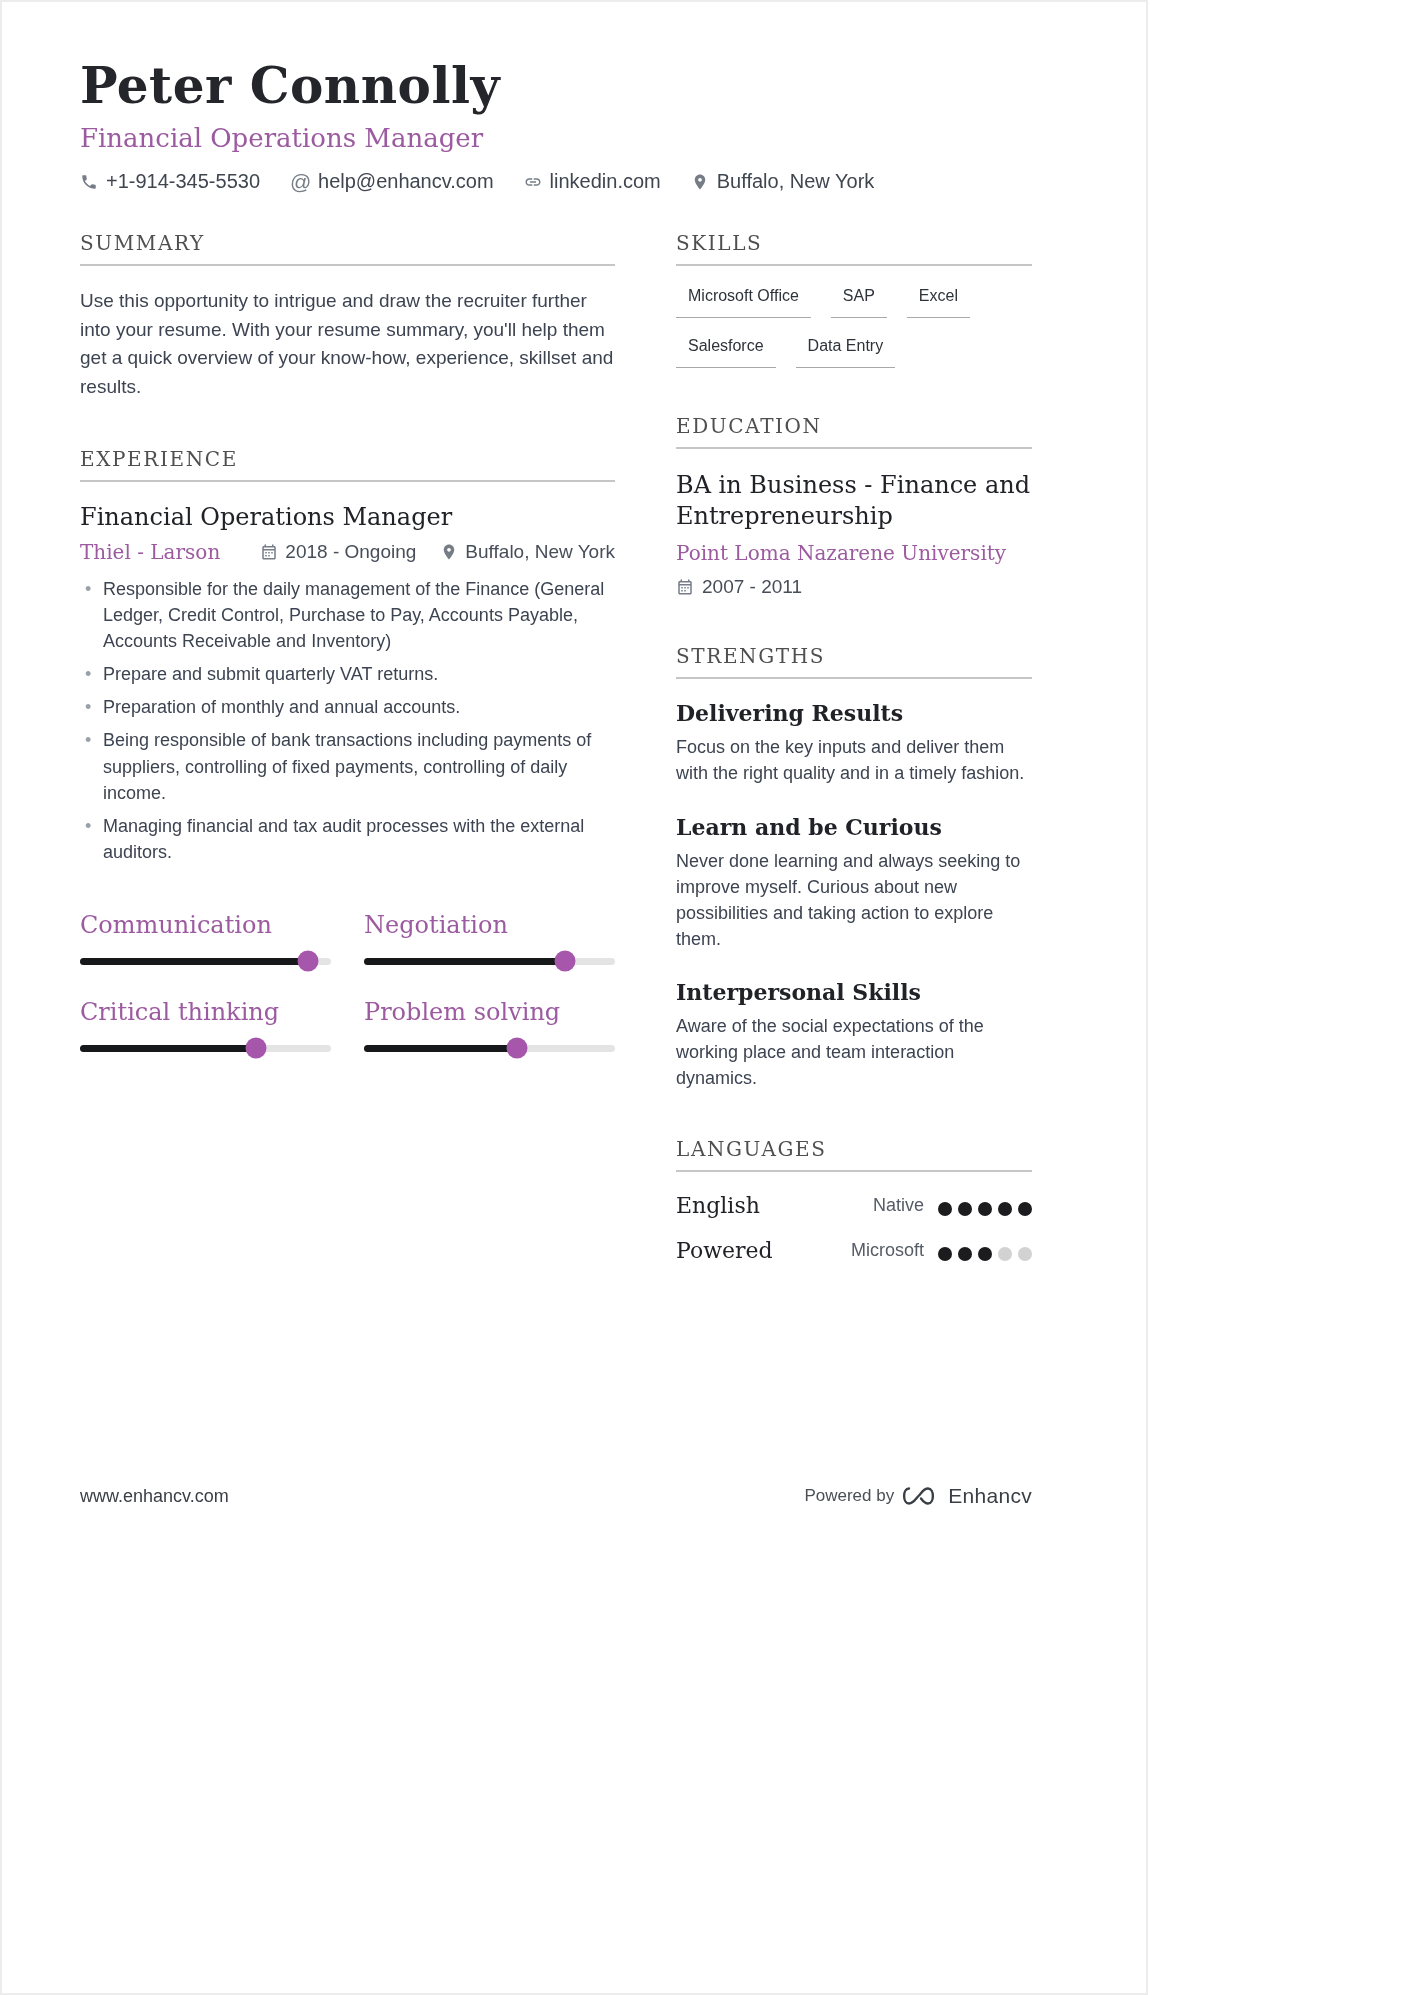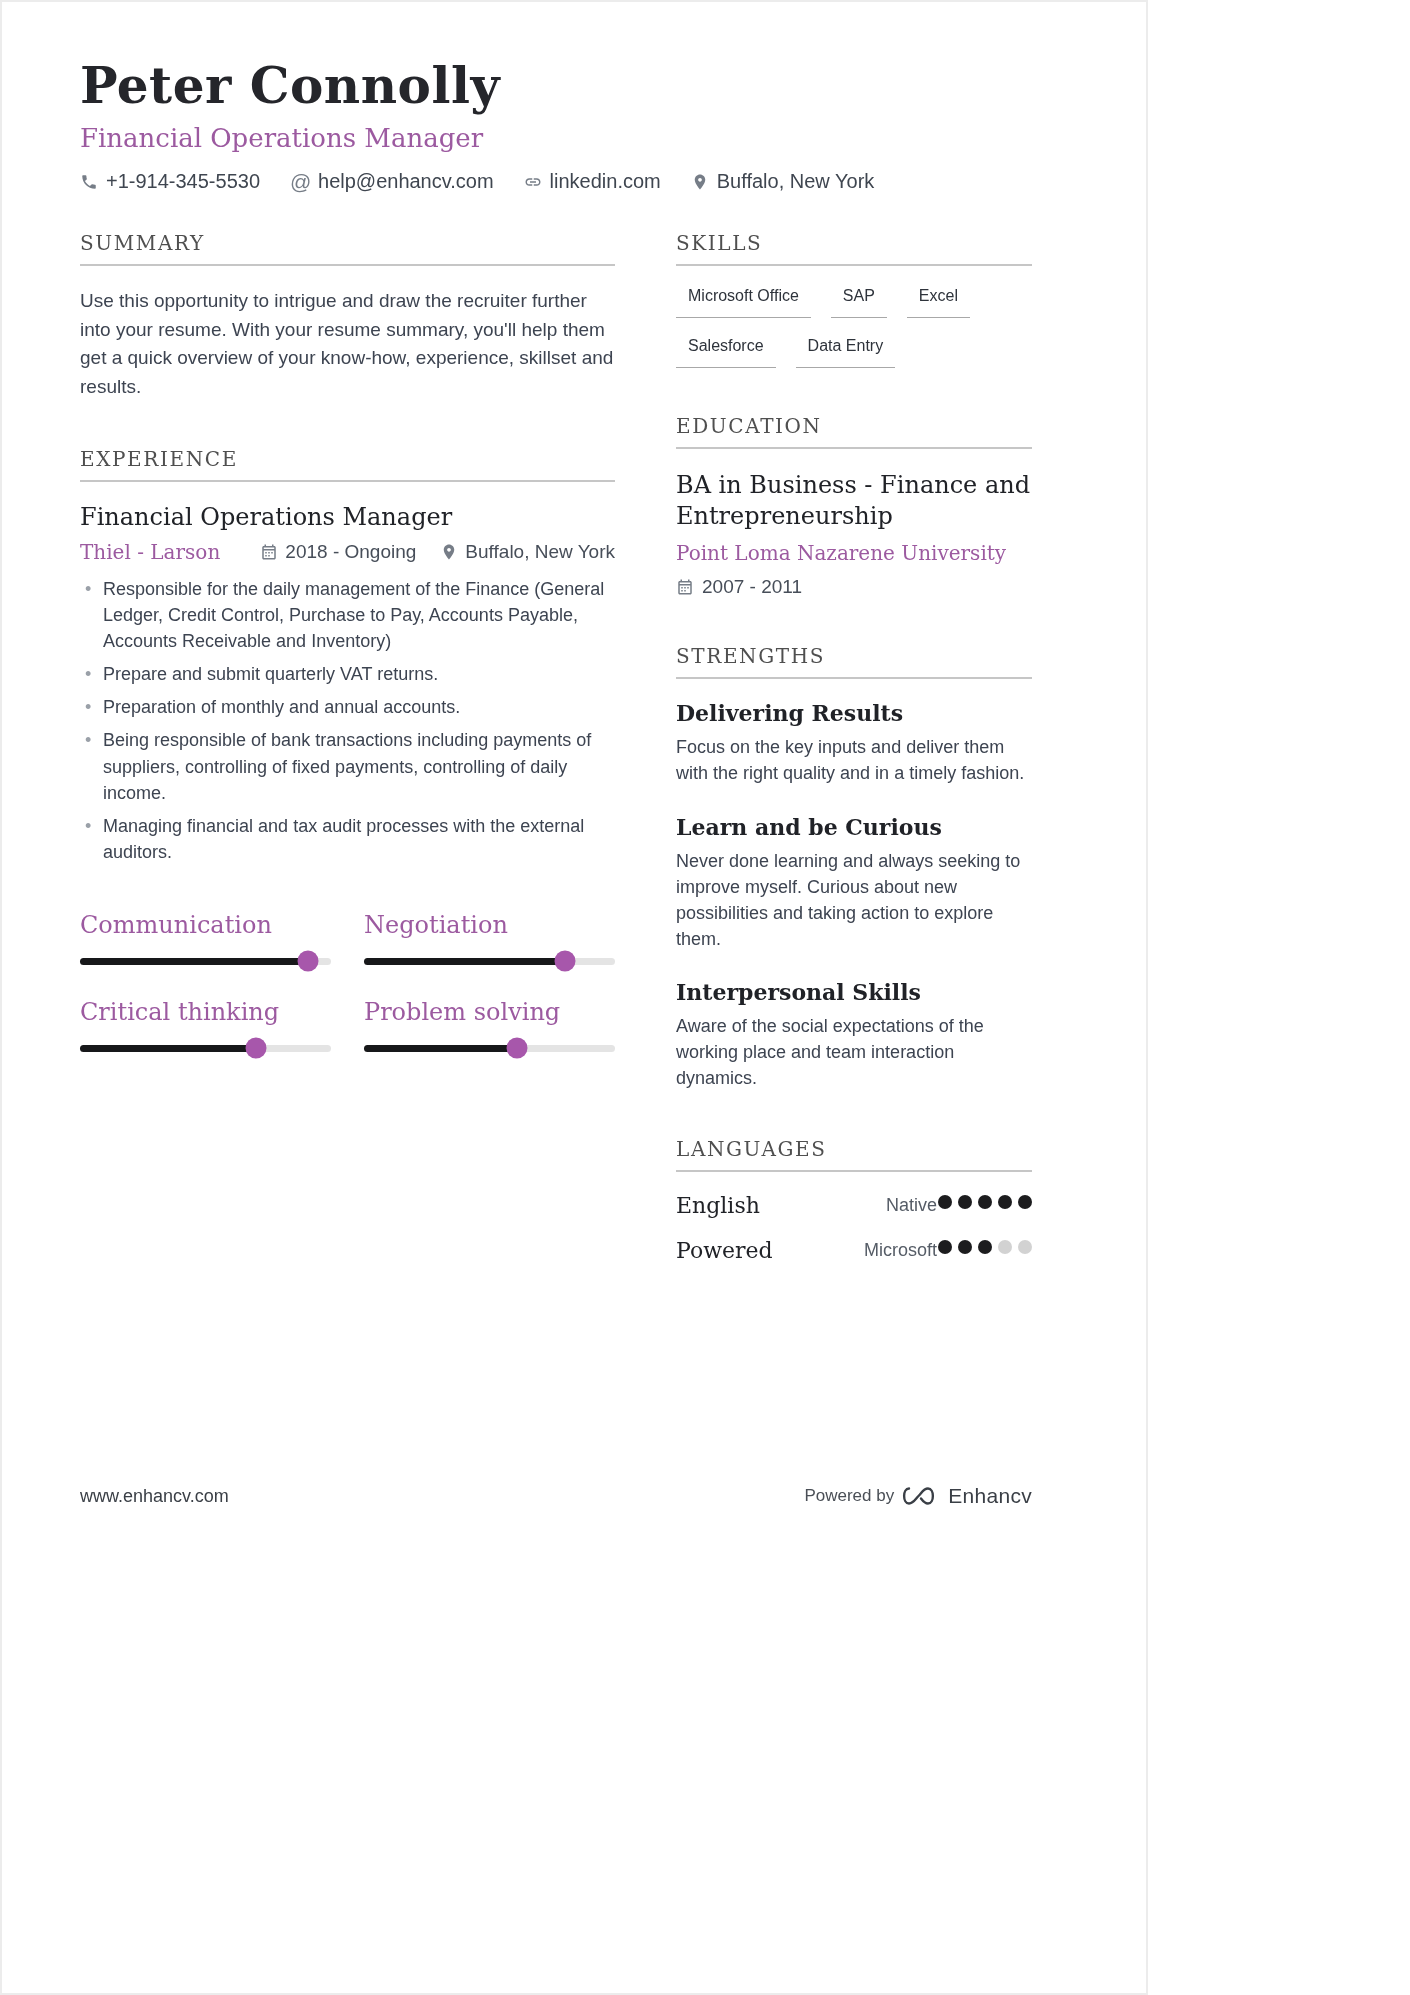--- a/index.html
+++ b/index.html
@@ -144,21 +144,21 @@
     font-family: "DejaVu Serif", serif;
     font-weight: 700;
     font-size: 22px;
     color: #202227;
     margin-bottom: 8px;
   }
   .strength-text { font-size: 18px; line-height: 1.45; color: #3d4451; }
   
   .lang-row { display: flex; justify-content: space-between; align-items: center; margin-bottom: 20px; }
   .lang-name { font-family: "DejaVu Serif", serif; font-size: 22px; color: #202227; }
-  .lang-right { display: flex; align-items: flex-start; gap: 1px; }
+  .lang-right { display: flex; align-items: flex-end; gap: 14px; }
   .lang-level { font-size: 18px; color: #555c66; }
   .lang-dots { display: flex; gap: 6px; }
   .lang-dot { width: 14px; height: 14px; border-radius: 50%; background: #d2d2d2; }
   .lang-dot.filled { background: #1c1c1e; }
   
   .footer {
     position: absolute;
     left: 78px;
     top: 1482px;
     width: 952px;

